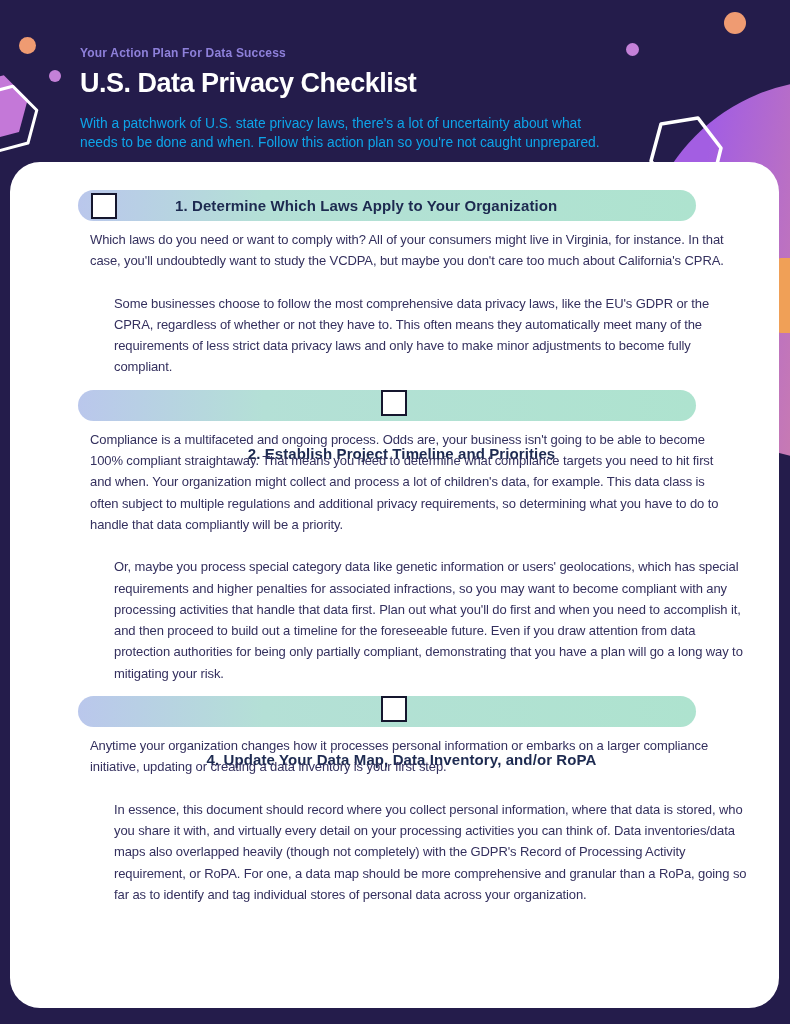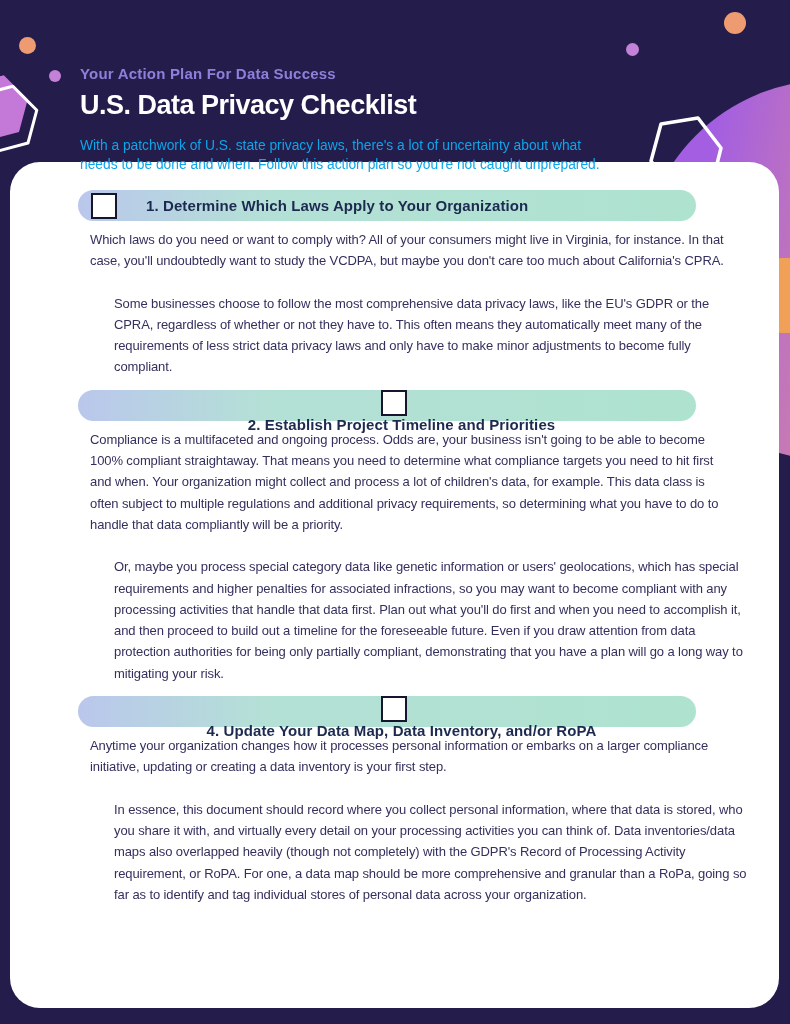--- a/index.html
+++ b/index.html
@@ -33,39 +33,40 @@
   .hex-svg{position:absolute;z-index:2;}
   .hex-left{left:-44px;top:68px;}
   .hex-right{left:641px;top:108px;}
   .orange-tab{
     position:absolute;right:0;top:258px;width:12px;height:75px;
     background:#f0a057;border-radius:3px 0 0 3px;z-index:2;
   }
   
   .header{position:absolute;left:80px;top:46px;z-index:4;}
   .eyebrow{
-    color:var(--eyebrow);font-size:15px;font-weight:bold;letter-spacing:.2px;margin-top:19px;
+    color:var(--eyebrow);font-size:12px;font-weight:bold;letter-spacing:.2px;
   }
   .page-title{
     color:#ffffff;font-size:27px;font-weight:bold;letter-spacing:-.5px;
     margin-top:8px;
   }
   .subtitle{
     margin-top:15px;color:#0ea5e9;font-size:13.8px;line-height:19px;font-weight:normal;
   }
   
   .card{
     position:absolute;left:10px;top:162px;width:769px;height:846px;
     background:var(--card);border-radius:30px;z-index:3;
     padding:28px 66px 0 68px;
   }
   .pill{
     display:flex;align-items:center;
     width:618px;height:31px;border-radius:16px;
     background:linear-gradient(90deg,#bac7ec 0%,#b4e0d6 30%,#aee3cf 100%);
+    gap:29px;
   }
   .checkbox{
     width:26px;height:26px;margin-left:13px;
     background:#ffffff;border:2.5px solid var(--checkbox-border);
     flex:none;cursor:pointer;
   }
   .pill-title{
     margin-left:29px;color:var(--pill-title);
     font-size:15px;font-weight:bold;letter-spacing:.1px;
   }

